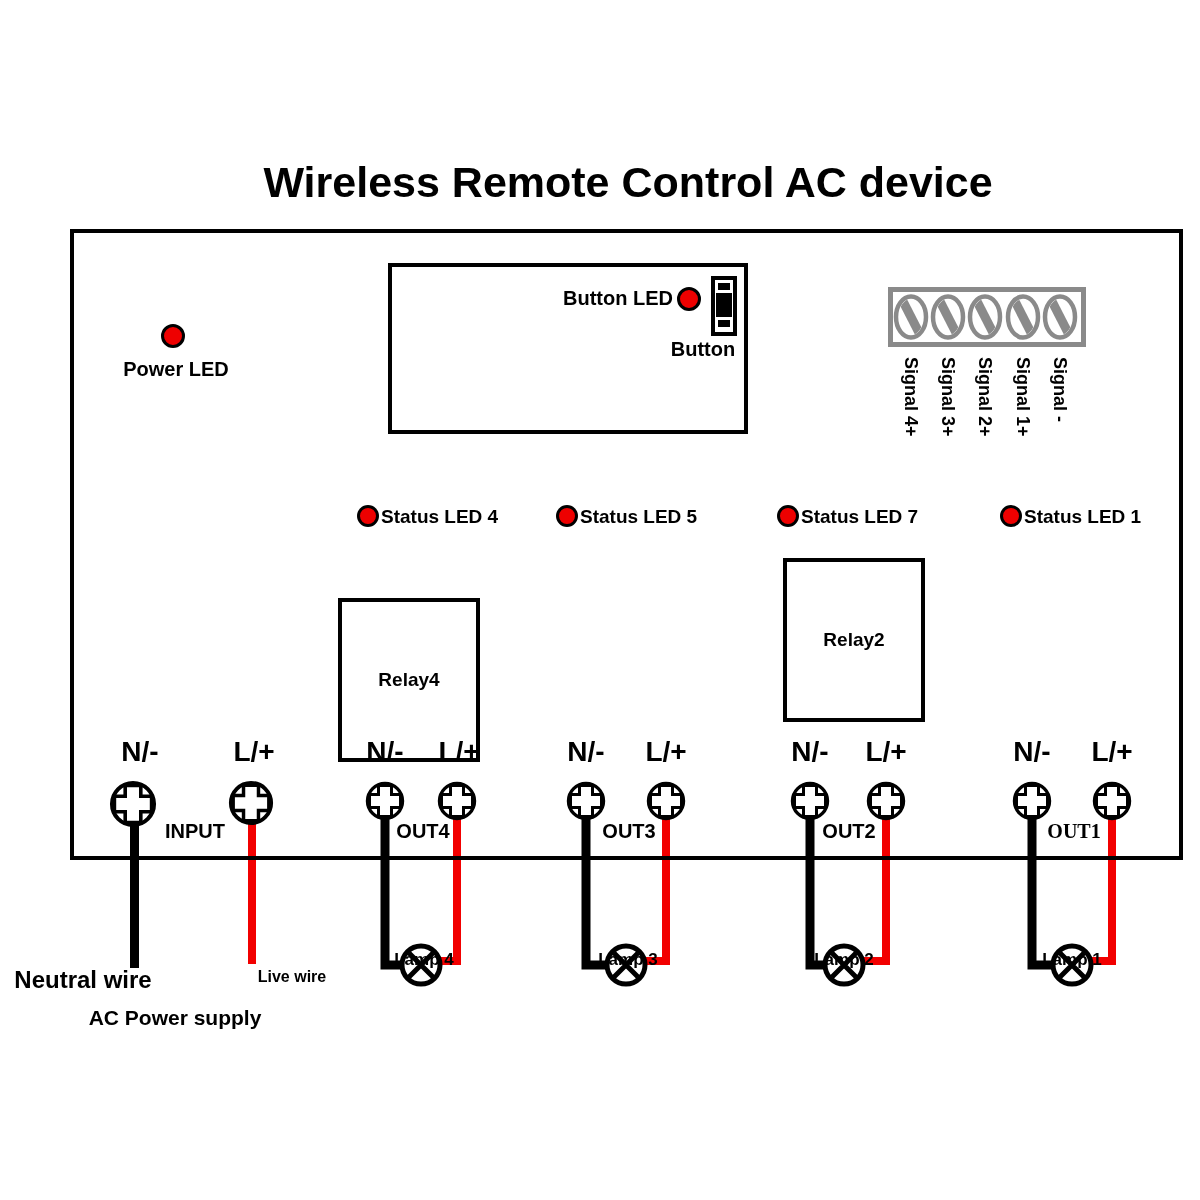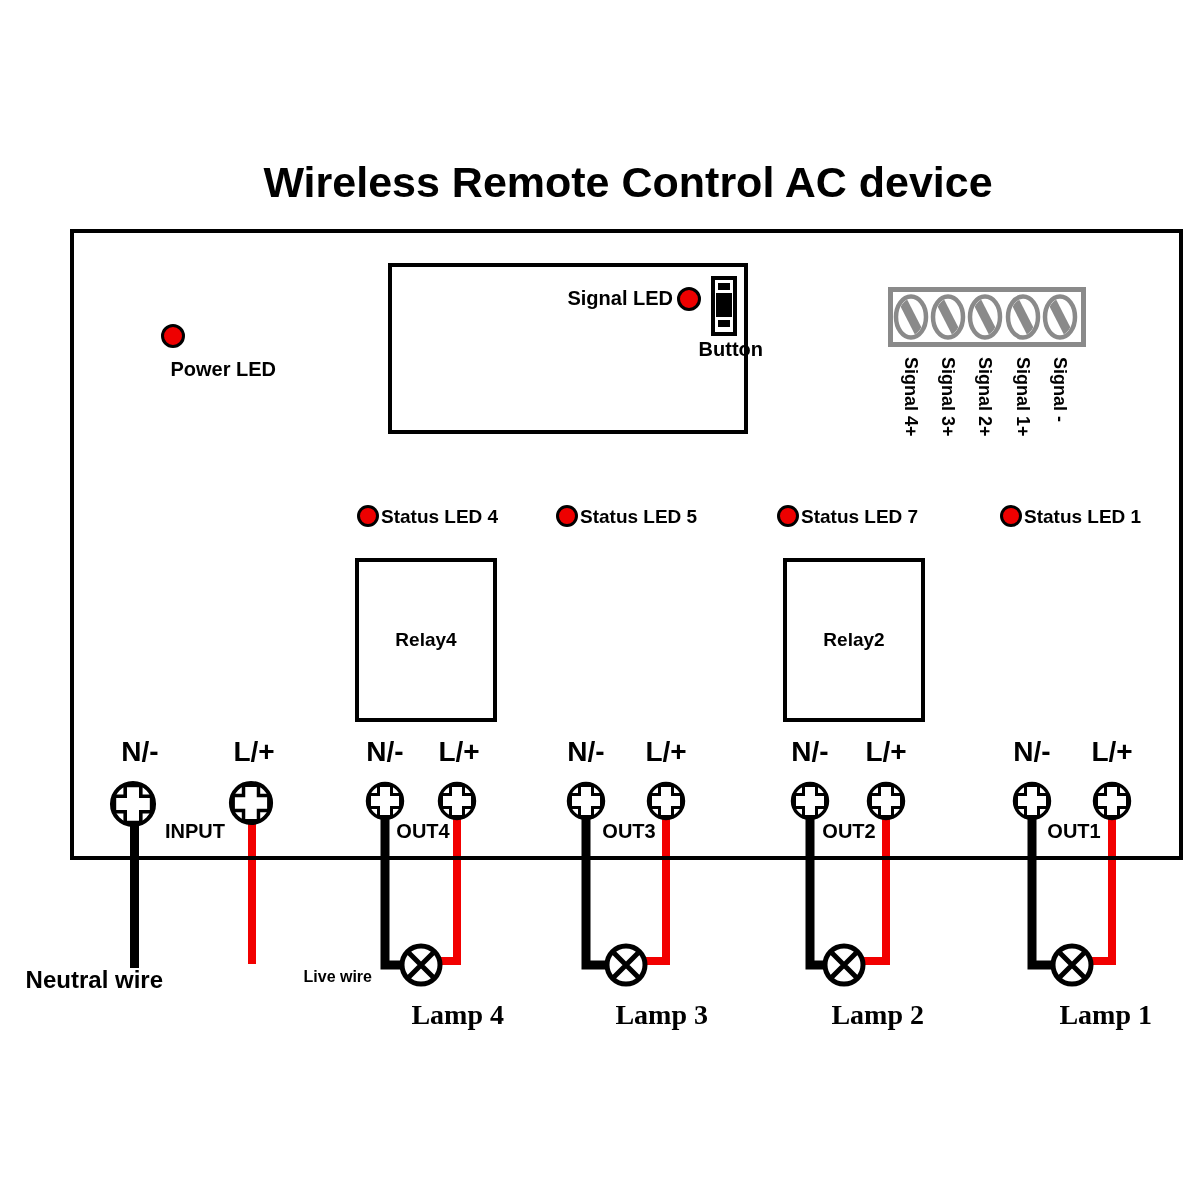--- a/index.html
+++ b/index.html
@@ -2,21 +2,21 @@
 <html style="--led: #ee0000; --live: #f20000; --neutral: #000000; --screw: #8a8a8a;"><head>
 <meta charset="utf-8">
 <style>
   html,body{margin:0;padding:0;background:#fff;}
   #canvas{
     position:relative;width:1200px;height:1200px;background:#fff;overflow:hidden;
     font-family:"Liberation Sans",sans-serif;color:#000;
   }
   .abs{position:absolute;}
   .lbl{font-weight:700;white-space:nowrap;}
-  .ctr{text-align:right;}
+  .ctr{text-align:center;}
   #title{left:0;top:158px;width:1256px;font-size:43px;font-weight:700;text-align:center;letter-spacing:0px;}
   #board{left:70px;top:229px;width:1113px;height:631px;border:4px solid #000;box-sizing:border-box;z-index:6;pointer-events:none;background:transparent;}
   .led{border-radius:50%;background:var(--led,#ee0000);border:3px solid #000;box-sizing:border-box;z-index:4;}
   #power-led{left:161px;top:324px;width:24px;height:24px;}
   #power-led-label{left:76px;top:358px;width:200px;font-size:20px;}
   #module-box{left:388px;top:263px;width:360px;height:171px;border:4px solid #000;box-sizing:border-box;z-index:2;}
   #signal-led-label{left:463px;top:287px;width:210px;font-size:20px;text-align:right;}
   #signal-led{left:677px;top:287px;width:24px;height:24px;}
   #button-icon{left:711px;top:276px;width:26px;height:60px;border:4px solid #000;box-sizing:border-box;background:#fff;z-index:3;}
   #button-icon .bar{position:absolute;background:#000;}
@@ -30,21 +30,21 @@
   .nl-label{top:736px;width:90px;font-size:28px;text-align:center;z-index:3;}
   .out-label{top:820px;width:120px;font-size:20px;text-align:center;z-index:7;}
   .screw{z-index:7;}
   .wire{z-index:1;}
   .wiring{z-index:2;}
   #neutral-wire{left:130px;top:819px;width:9px;height:149px;background:var(--neutral,#000);}
   #live-wire{left:248px;top:817px;width:8px;height:147px;background:var(--live,#f20000);}
   #neutral-wire-label{left:3px;top:966px;width:160px;font-size:24px;}
   #live-wire-label{left:212px;top:968px;width:160px;font-size:16px;}
   #supply-label{left:55px;top:1006px;width:240px;font-size:21px;}
-  .lamp-label{top:999px;width:160px;font-size:28px;z-index:2;font-family:Liberation Serif, serif;}
+  .lamp-label{top:950px;width:160px;font-size:17px;z-index:2;}
   
   .scr-ring{fill:#fff;stroke:var(--screw,#8a8a8a);stroke-width:4.5;}
   .scr-slot{fill:var(--screw,#8a8a8a);}
   .cross-circle{fill:#fff;stroke:#000;stroke-width:3.4;}
   .cross-plus{fill:#fff;stroke:#000;stroke-width:3;}
   .wire-n{fill:none;stroke:var(--neutral,#000);stroke-width:9;}
   .wire-l{fill:none;stroke:var(--live,#f20000);stroke-width:8;}
   .lamp-c{fill:#fff;stroke:#000;stroke-width:5;}
   .lamp-x{stroke:#000;stroke-width:5;fill:none;}
 </style>
@@ -54,21 +54,21 @@
 <div id="canvas">
 
   <div id="title" class="abs">Wireless Remote Control AC device</div>
 
   <div id="board" class="abs"></div>
 
   <div id="power-led" class="abs led"></div>
   <div id="power-led-label" class="abs lbl ctr">Power LED</div>
 
   <div id="module-box" class="abs"></div>
-  <div id="signal-led-label" class="abs lbl">Signal LED</div>
+  <div id="signal-led-label" class="abs lbl">Button LED</div>
   <div id="signal-led" class="abs led"></div>
   <div id="button-icon" class="abs">
     <span class="bar" style="left:3px;top:3px;width:12px;height:7px;"></span>
     <span class="bar" style="left:1px;top:13px;width:16px;height:24px;"></span>
     <span class="bar" style="left:3px;top:40px;width:12px;height:7px;"></span>
   </div>
   <div id="button-label" class="abs lbl ctr">Button</div>
 
   <div id="terminal-block" class="abs">
     <svg width="188" height="50" viewBox="0 0 188 50">
@@ -117,21 +117,21 @@
 
   <div class="abs led status-led" style="left:357px;"></div>
   <div class="abs lbl status-label" style="left:381px;">Status LED 4</div>
   <div class="abs led status-led" style="left:556px;"></div>
   <div class="abs lbl status-label" style="left:580px;">Status LED 5</div>
   <div class="abs led status-led" style="left:777px;"></div>
   <div class="abs lbl status-label" style="left:801px;">Status LED 7</div>
   <div class="abs led status-led" style="left:1000px;"></div>
   <div class="abs lbl status-label" style="left:1024px;">Status LED 1</div>
 
-  <div class="abs relay" style="left:355px;width:142px;">
+  <div class="abs relay" style="left:338px;width:142px;margin-top:40px;">
       <span class="lbl">Relay4</span>
     </div>
   <div class="abs relay" style="left:775px;width:142px;margin-left:8px;">
       <span class="lbl">Relay2</span>
     </div>
 
   <div class="abs lbl nl-label" style="left:95px;">N/-</div>
   <div class="abs lbl nl-label" style="left:209px;">L/+</div>
   <div class="abs lbl nl-label" style="left:340px;">N/-</div>
   <div class="abs lbl nl-label" style="left:414px;">L/+</div>
@@ -148,20 +148,21 @@
     <circle class="cross-circle" cx="20" cy="20" r="17.5"></circle>
     <path class="cross-plus" d="M13.5 4.5 H26.5 V13.5 H35.5 V26.5 H26.5 V35.5 H13.5 V26.5 H4.5 V13.5 H13.5 Z"></path>
   </svg>
   <svg class="abs screw" style="left:228px;top:780px;" width="46" height="46" viewBox="0 0 40 40">
     <circle class="cross-circle" cx="20" cy="20" r="17.5"></circle>
     <path class="cross-plus" d="M13.5 4.5 H26.5 V13.5 H35.5 V26.5 H26.5 V35.5 H13.5 V26.5 H4.5 V13.5 H13.5 Z"></path>
   </svg>
   <div class="abs lbl out-label" style="left:135px;">INPUT</div>
   <div id="neutral-wire-label" class="abs lbl ctr">Neutral wire</div>
   <div id="live-wire-label" class="abs lbl ctr">Live wire</div>
+  <div id="supply-label" class="abs lbl ctr">AC Power supply</div>
 
   <svg class="abs screw" style="left:365px;top:781px;" width="40" height="40" viewBox="0 0 40 40">
       <circle class="cross-circle" cx="20" cy="20" r="17.5"></circle>
       <path class="cross-plus" d="M13.5 4.5 H26.5 V13.5 H35.5 V26.5 H26.5 V35.5 H13.5 V26.5 H4.5 V13.5 H13.5 Z"></path>
     </svg>
   <svg class="abs screw" style="left:437px;top:781px;" width="40" height="40" viewBox="0 0 40 40">
       <circle class="cross-circle" cx="20" cy="20" r="17.5"></circle>
       <path class="cross-plus" d="M13.5 4.5 H26.5 V13.5 H35.5 V26.5 H26.5 V35.5 H13.5 V26.5 H4.5 V13.5 H13.5 Z"></path>
     </svg>
   <div class="abs lbl out-label" style="left:363px;">OUT4</div>
@@ -208,21 +209,21 @@
   <div class="abs lbl ctr lamp-label" style="left:764px;">Lamp 2</div>
 
   <svg class="abs screw" style="left:1012px;top:781px;" width="40" height="40" viewBox="0 0 40 40">
       <circle class="cross-circle" cx="20" cy="20" r="17.5"></circle>
       <path class="cross-plus" d="M13.5 4.5 H26.5 V13.5 H35.5 V26.5 H26.5 V35.5 H13.5 V26.5 H4.5 V13.5 H13.5 Z"></path>
     </svg>
   <svg class="abs screw" style="left:1092px;top:781px;" width="40" height="40" viewBox="0 0 40 40">
       <circle class="cross-circle" cx="20" cy="20" r="17.5"></circle>
       <path class="cross-plus" d="M13.5 4.5 H26.5 V13.5 H35.5 V26.5 H26.5 V35.5 H13.5 V26.5 H4.5 V13.5 H13.5 Z"></path>
     </svg>
-  <div class="abs lbl out-label" style="left:1014px;">OUT1</div>
+  <div class="abs lbl out-label" style="left:1014px;font-family:Liberation Serif, serif;">OUT1</div>
   <svg class="abs wiring" style="left:1026px;top:818px;" width="92" height="176" viewBox="0 0 92 176">
     <path class="wire-n" d="M6 0 V147 H29"></path>
     <path class="wire-l" d="M86 0 V143 H63"></path>
     <circle class="lamp-c" cx="46" cy="147" r="19"></circle>
     <path class="lamp-x" d="M34 135 L58 159 M58 135 L34 159"></path>
   </svg>
   <div class="abs lbl ctr lamp-label" style="left:992px;">Lamp 1</div>
 
 </div>
 

